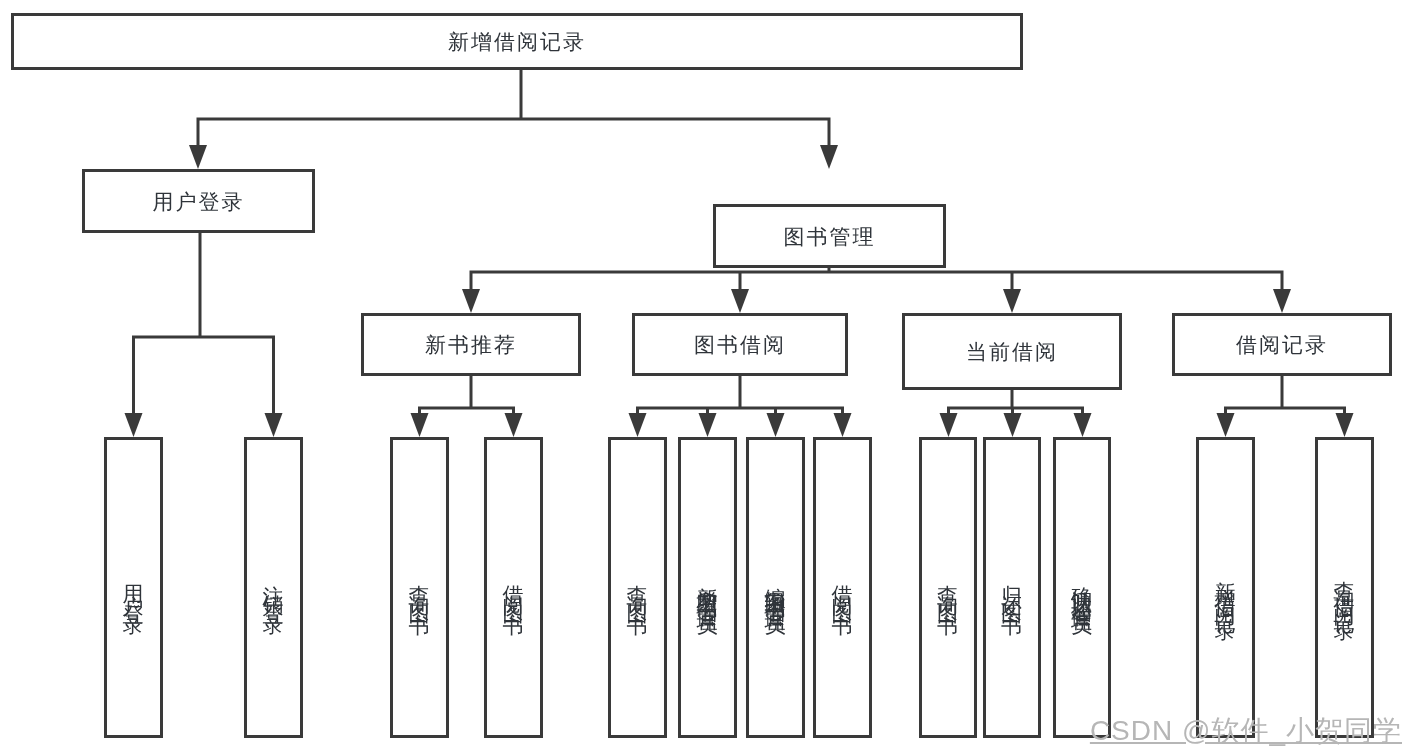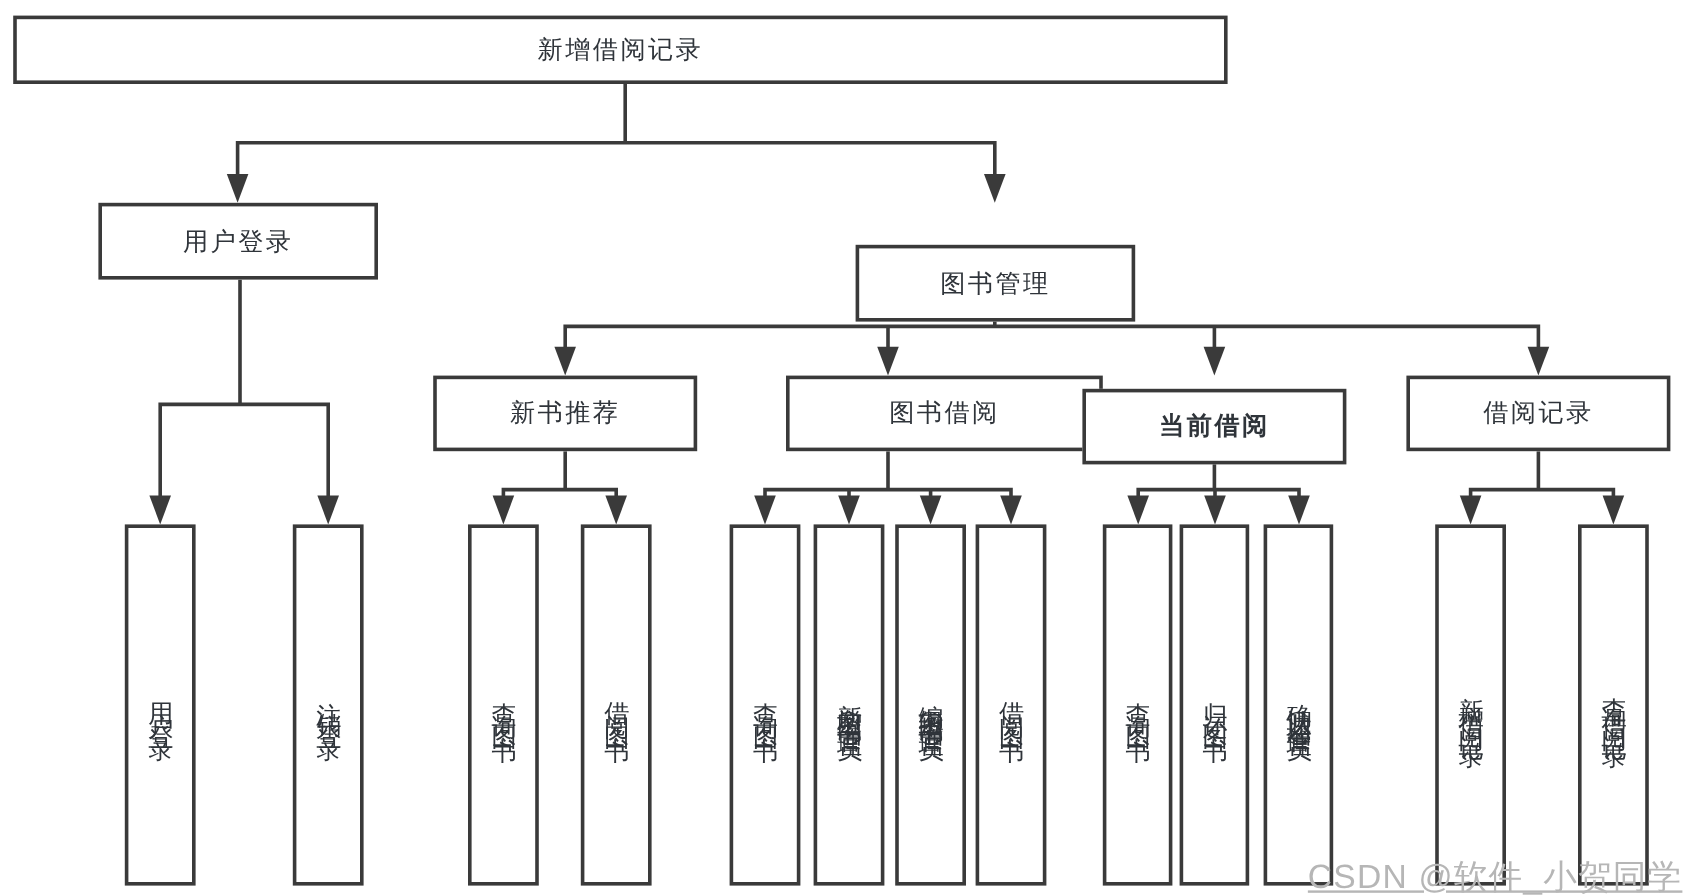--- a/index.html
+++ b/index.html
@@ -98,24 +98,24 @@
   <div class="box" style="left:82px; top:169px; width:233px; height:64px;">
     <span class="hlabel">用户登录</span>
   </div>
   <div class="box" style="left:713px; top:169px; width:233px; height:64px;margin-top:35px;">
     <span class="hlabel">图书管理</span>
   </div>
 
   <div class="box" style="left:361px; top:313px; width:220px; height:63px;">
     <span class="hlabel">新书推荐</span>
   </div>
-  <div class="box" style="left:655px; top:313px; width:264px; height:63px;align-items:center;">
+  <div class="box" style="left:632px; top:313px; width:216px; height:63px;align-items:center;">
     <span class="hlabel">图书借阅</span>
   </div>
-  <div class="box" style="left:902px; top:324px; width:220px; height:63px;font-weight:bold;">
+  <div class="box" style="left:902px; top:313px; width:220px; height:77px;">
     <span class="hlabel">当前借阅</span>
   </div>
   <div class="box" style="left:1172px; top:313px; width:220px; height:63px;">
     <span class="hlabel">借阅记录</span>
   </div>
 
   <div class="box leaf" style="left:104px; top:437px; width:59px; height:301px;">
     <span class="vlabel">用户登录</span>
   </div>
   <div class="box leaf" style="left:244px; top:437px; width:59px; height:301px;">

